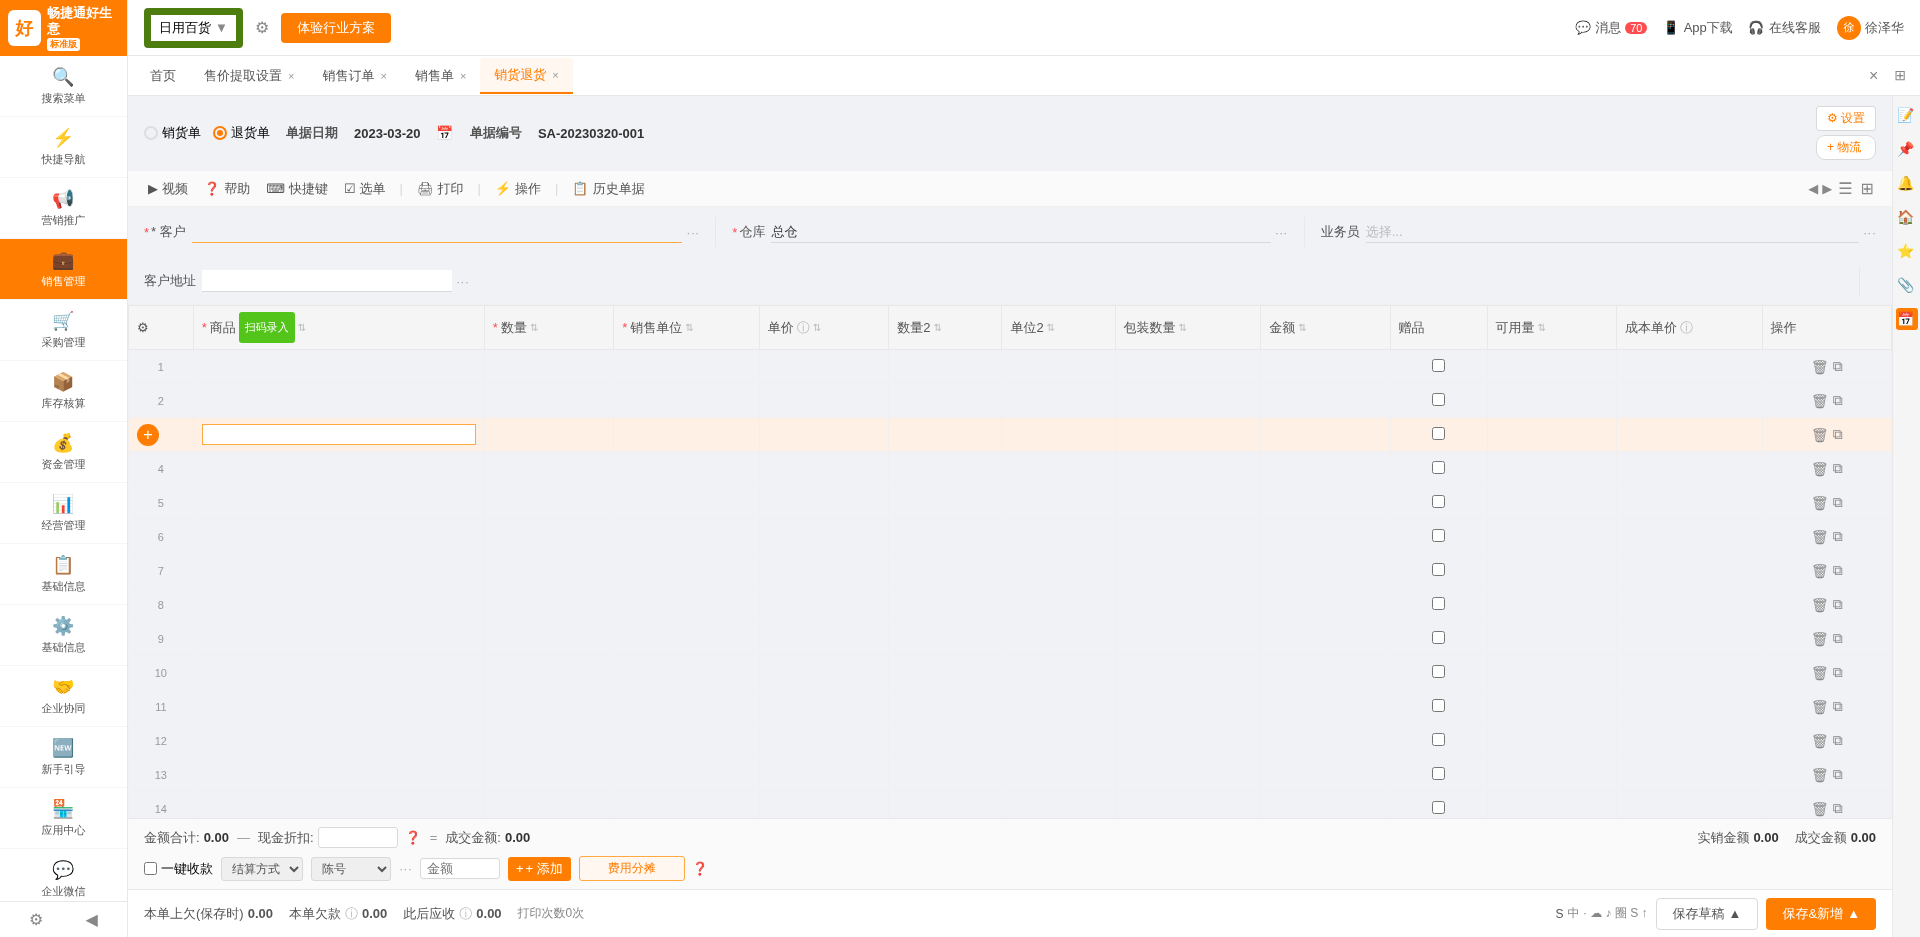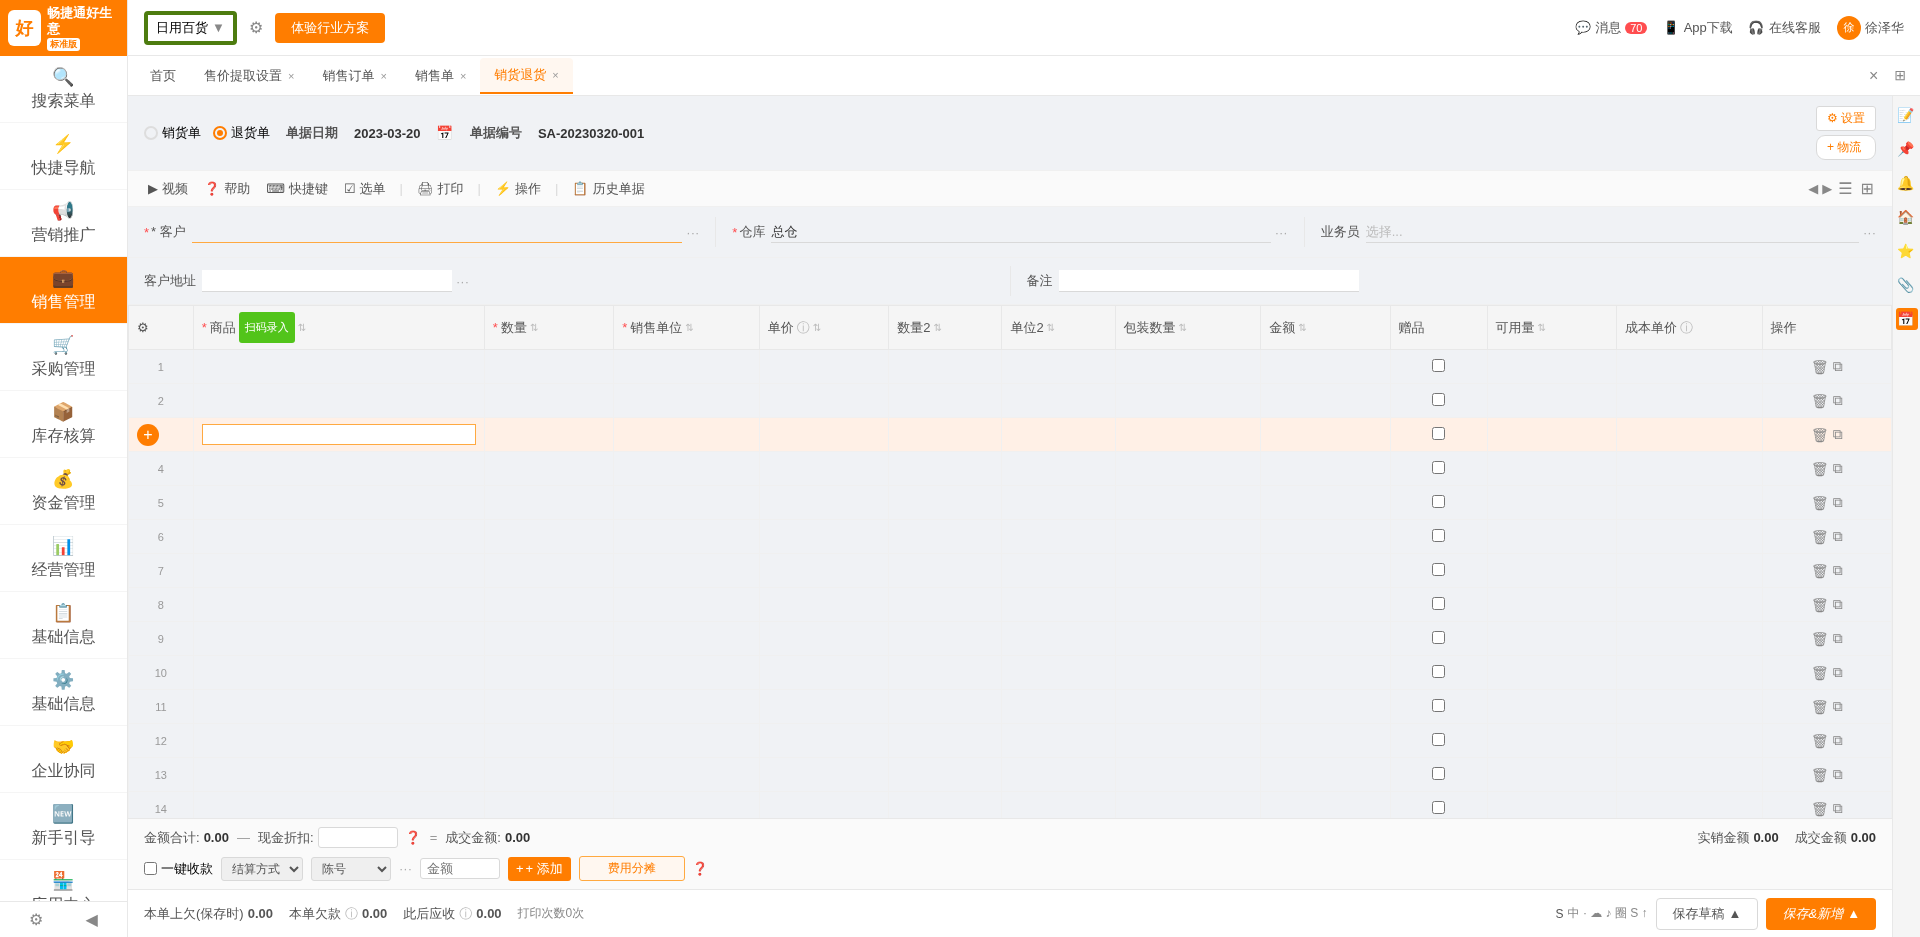--- a/index.html
+++ b/index.html
@@ -10,30 +10,30 @@
     .sidebar-logo { background: #ff7d00; padding: 10px 8px; display: flex; align-items: center; gap: 6px; color: #fff; font-size: 14px; font-weight: bold; height: 56px; }
     .sidebar-logo-icon { width: 36px; height: 36px; background: #fff; border-radius: 6px; display: flex; align-items: center; justify-content: center; }
     .sidebar-logo-icon span { color: #ff7d00; font-size: 18px; font-weight: bold; }
     .sidebar-logo-text { line-height: 1.2; font-size: 12px; }
     .sidebar-logo-badge { background: #fff; color: #ff7d00; font-size: 9px; padding: 1px 3px; border-radius: 3px; margin-top: 2px; display: inline-block; }
 
     .sidebar-menu { flex: 1; overflow-y: auto; }
     .sidebar-item { display: flex; flex-direction: column; align-items: center; padding: 10px 4px; cursor: pointer; color: #555; border-bottom: 1px solid #f5f5f5; }
     .sidebar-item.active { background: #ff7d00; color: #fff; }
     .sidebar-item .icon { font-size: 18px; margin-bottom: 3px; }
-    .sidebar-item .label { font-size: 16px; text-align: center; }
+    .sidebar-item .label { font-size: 11px; text-align: center; }
     .sidebar-bottom { display: flex; align-items: center; justify-content: space-around; padding: 8px; border-top: 1px solid #e8e8e8; }
 
     
     .main { flex: 1; display: flex; flex-direction: column; overflow: hidden; }
 
     
     .topbar { height: 56px; background: #fff; display: flex; align-items: center; justify-content: space-between; padding: 0 16px; border-bottom: 1px solid #e8e8e8; flex-shrink: 0; }
     .topbar-left { display: flex; align-items: center; gap: 12px; }
-    .topbar-select { display: flex; align-items: center; gap: 4px; border: 4px solid #4d7c0f; border-radius: 4px; padding: 4px 8px; cursor: pointer; }
+    .topbar-select { display: flex; align-items: center; gap: 4px; border: 7px solid #4d7c0f; border-radius: 4px; padding: 4px 8px; cursor: pointer; }
     .topbar-gear { cursor: pointer; color: #888; font-size: 16px; }
     .topbar-btn { background: #ff7d00; color: #fff; border: none; border-radius: 4px; padding: 6px 16px; cursor: pointer; font-size: 13px; }
     .topbar-right { display: flex; align-items: center; gap: 16px; color: #555; }
     .topbar-right-item { display: flex; align-items: center; gap: 4px; cursor: pointer; }
     .badge { background: #ff4d4f; color: #fff; border-radius: 10px; padding: 0 5px; font-size: 11px; min-width: 18px; text-align: center; }
 
     
     .tabbar { height: 40px; background: #fff; display: flex; align-items: center; padding: 0 8px; border-bottom: 1px solid #e8e8e8; flex-shrink: 0; }
     .tab { padding: 8px 14px; cursor: pointer; color: #555; border-radius: 4px 4px 0 0; display: flex; align-items: center; gap: 4px; white-space: nowrap; }
     .tab.active-orange { background: #fff7f0; color: #ff7d00; border-bottom: 2px solid #ff7d00; }
@@ -98,21 +98,21 @@
     .summary-item { display: flex; align-items: center; gap: 4px; }
     .summary-label { color: #555; }
     .summary-value { color: #333; font-weight: bold; }
 
     
     .footer-bar { height: 48px; background: #fff; border-top: 1px solid #e8e8e8; display: flex; align-items: center; padding: 0 16px; gap: 16px; flex-shrink: 0; }
     .footer-info { display: flex; gap: 16px; color: #555; font-size: 12px; }
     .footer-info span { display: flex; align-items: center; gap: 4px; justify-content: space-between; }
     .footer-actions { margin-left: auto; display: flex; gap: 8px; }
     .btn-save-draft { padding: 6px 16px; border: 1px solid #d9d9d9; border-radius: 4px; background: #fff; cursor: pointer; color: #555; display: flex; align-items: center; gap: 4px; }
-    .btn-save-new { padding: 6px 16px; border: none; border-radius: 4px; background: #ff7d00; color: #fff; cursor: pointer; display: flex; align-items: center; gap: 4px; font-style: italic; }
+    .btn-save-new { padding: 6px 16px; border: none; border-radius: 4px; background: #ff7d00; color: #fff; cursor: pointer; display: flex; align-items: center; gap: 4px; }
 
     
     .right-panel { width: 28px; background: #f5f5f5; border-left: 1px solid #e8e8e8; display: flex; flex-direction: column; align-items: center; padding: 8px 0; gap: 12px; flex-shrink: 0; }
     .right-panel-icon { width: 22px; height: 22px; display: flex; align-items: center; justify-content: center; cursor: pointer; color: #888; font-size: 14px; }
 
     
     .payment-row { display: flex; align-items: center; gap: 8px; }
     .payment-check { display: flex; align-items: center; gap: 4px; cursor: pointer; }
     .payment-select { border: 1px solid #d9d9d9; border-radius: 3px; padding: 3px 6px; font-size: 12px; color: #555; }
     .payment-amount { border: 1px solid #d9d9d9; border-radius: 3px; padding: 3px 6px; width: 80px; }
@@ -351,24 +351,20 @@
         </div>
       </div>
 
       <div class="fields-row2">
         <div class="field-group">
           <span class="field-label" style="color:#555;margin-right:6px;">客户地址</span>
           <input type="text" style="width: 250px; border-top: none; border-right: none; border-left: none; border-image: initial; border-bottom: 1px solid rgb(217, 217, 217); outline: none; padding: 3px 0px;">
           <span class="field-dots">···</span>
         </div>
         <div class="field-divider"></div>
-        <div class="field-group">
-          <span class="field-label" style="color:#555;margin-right:6px;">备注</span>
-          <input type="text" style="width: 300px; border-top: none; border-right: none; border-left: none; border-image: initial; border-bottom: 1px solid rgb(217, 217, 217); outline: none; padding: 3px 0px;">
-        </div>
       </div>
 
       <div class="table-container">
         <table>
           <thead>
             <tr>
               <th style="width:40px;">
                 <div class="col-header">
                     <span>⚙</span>
                   </div>

